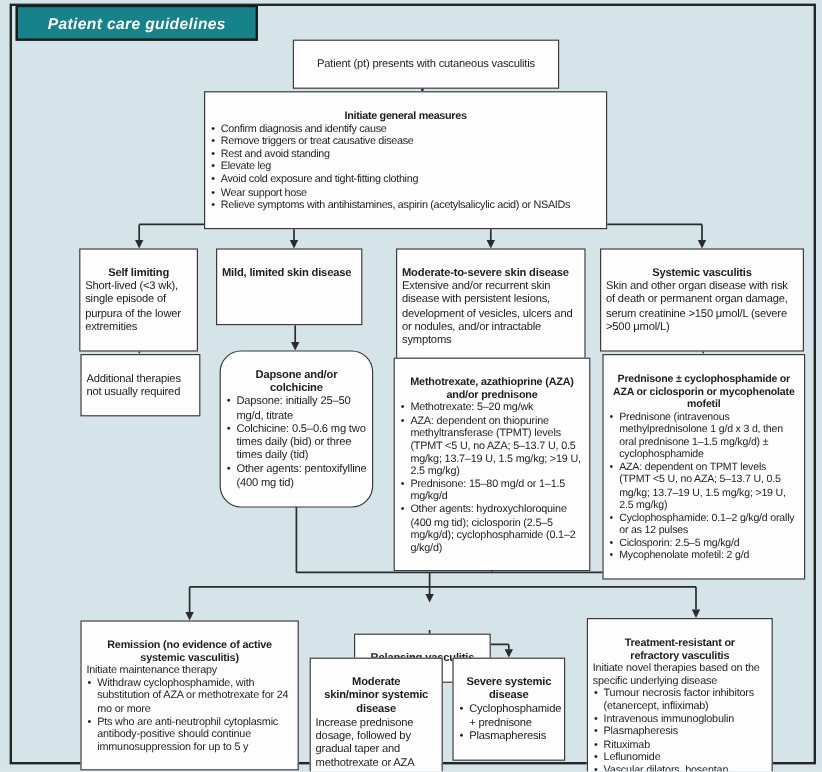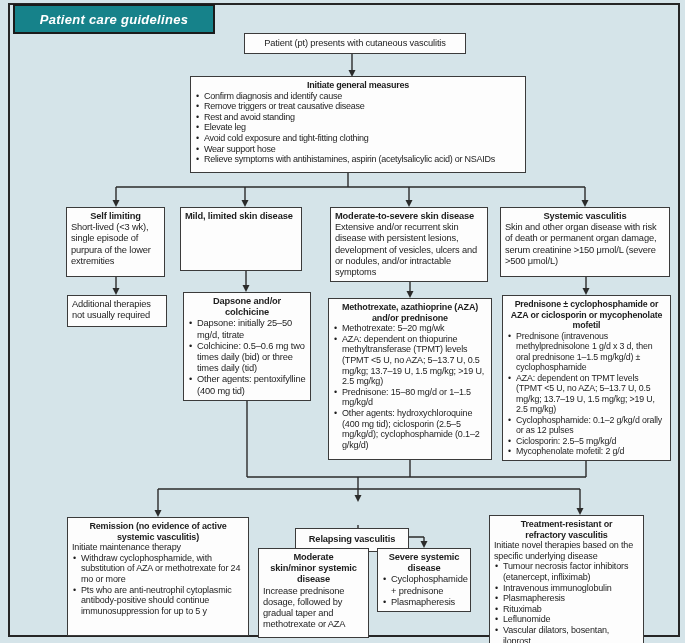--- a/index.html
+++ b/index.html
@@ -16,21 +16,21 @@
   #hdr{
     position:absolute;left:13px;top:4px;width:202px;height:30px;
     background:#16828a;border:2px solid #1b1b1b;box-sizing:border-box;
     display:flex;align-items:center;justify-content:center;
     color:#ffffff;font-weight:bold;font-style:italic;font-size:13px;letter-spacing:.3px;
     z-index:3;
   }
   svg.conn{position:absolute;left:0;top:0;z-index:1;}
   .box{
     position:absolute;z-index:2;background:#fdfdfd;border:1px solid #3b3b3b;
-    box-sizing:border-box;padding:3px 4px;
+    box-sizing:border-box;padding:14px 4px;
     font-size:9.3px;line-height:11.2px;letter-spacing:-0.15px;
   }
   .box.ctr{display:flex;align-items:center;justify-content:center;text-align:center;}
   .bt{font-weight:bold;}
   .bt.c{text-align:center;}
   .bt.l{text-align:left;}
   .tw{margin:0 auto;}
   ul.bl{list-style:none;margin:0;padding:0;}
   ul.bl li{position:relative;padding-left:9px;margin:0;}
   ul.bl li::before{content:"\2022";position:absolute;left:1px;top:0;}
@@ -78,21 +78,21 @@
       <polygon points="576.5,508 583.5,508 580,515"></polygon>
       <polygon points="309.5,541 316.5,541 313,548"></polygon>
       <polygon points="420.5,541 427.5,541 424,548"></polygon>
     </g>
   </svg>
 
   <div class="box ctr" style="left:244px;top:33px;width:222px;min-height:21px;">
     <span>Patient (pt) presents with cutaneous vasculitis</span>
   </div>
 
-  <div class="box sm2" style="left:190px;top:76px;width:336px;min-height:97px;letter-spacing:-0.25px;">
+  <div class="box sm2" style="left:170px;top:76px;width:336px;min-height:97px;letter-spacing:-0.25px;">
     <div class="bt c">Initiate general measures</div>
     <ul class="bl">
         <li>Confirm diagnosis and identify cause</li>
         <li>Remove triggers or treat causative disease</li>
         <li>Rest and avoid standing</li>
         <li>Elevate leg</li>
         <li>Avoid cold exposure and tight-fitting clothing</li>
         <li>Wear support hose</li>
         <li>Relieve symptoms with antihistamines, aspirin (acetylsalicylic acid) or NSAIDs</li>
       </ul>
@@ -114,21 +114,21 @@
 
   <div class="box" style="left:500px;top:207px;width:170px;min-height:70px;">
     <div class="bt c">Systemic vasculitis</div>
     <div>Skin and other organ disease with risk of death or permanent organ damage, serum creatinine &gt;150 μmol/L (severe &gt;500 μmol/L)</div>
   </div>
 
   <div class="box" style="left:67px;top:295px;width:100px;min-height:32px;">
     <div>Additional therapies not usually required</div>
   </div>
 
-  <div class="box" style="left:183px;top:292px;width:128px;min-height:107px;">
+  <div class="box" style="left:183px;top:292px;width:128px;min-height:107px;border-radius:18px;">
     <div class="bt c tw" style="max-width:92px;">Dapsone and/or colchicine</div>
     <ul class="bl">
         <li>Dapsone: initially 25–50 mg/d, titrate</li>
         <li>Colchicine: 0.5–0.6 mg two times daily (bid) or three times daily (tid)</li>
         <li>Other agents: pentoxifylline (400 mg tid)</li>
       </ul>
   </div>
 
   <div class="box sm2" style="left:328px;top:298px;width:164px;min-height:162px;">
     <div class="bt c">Methotrexate, azathioprine (AZA) and/or prednisone</div>

